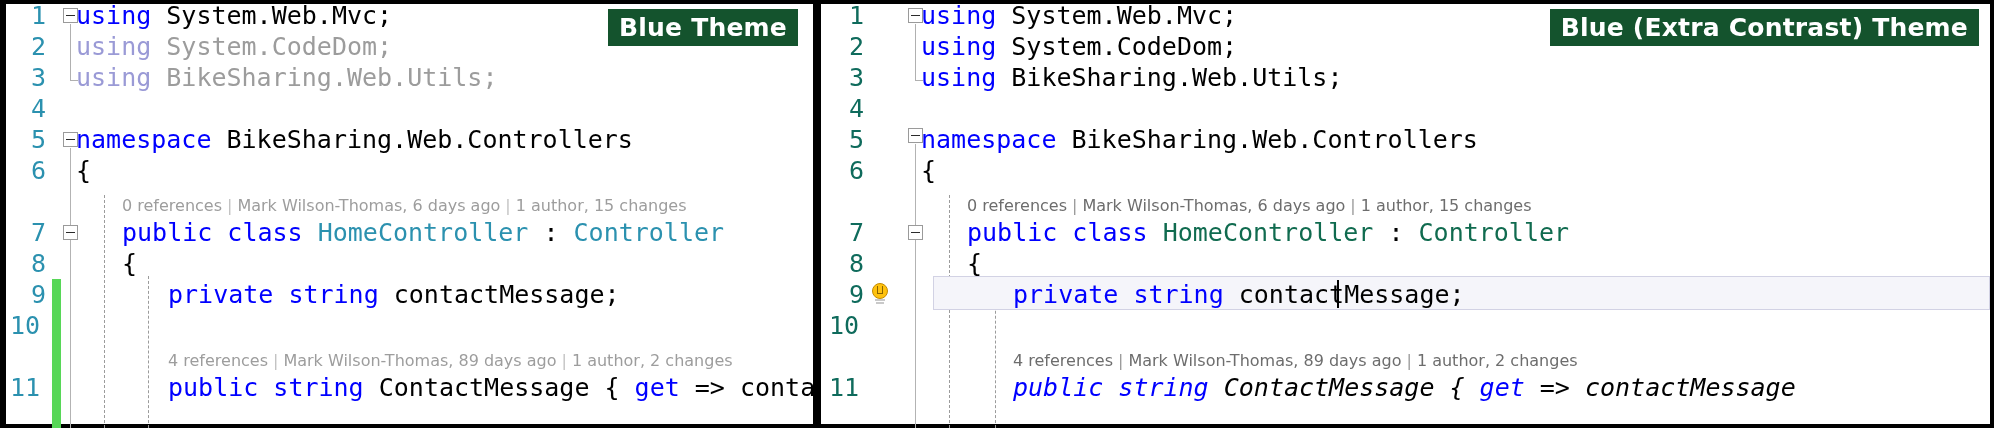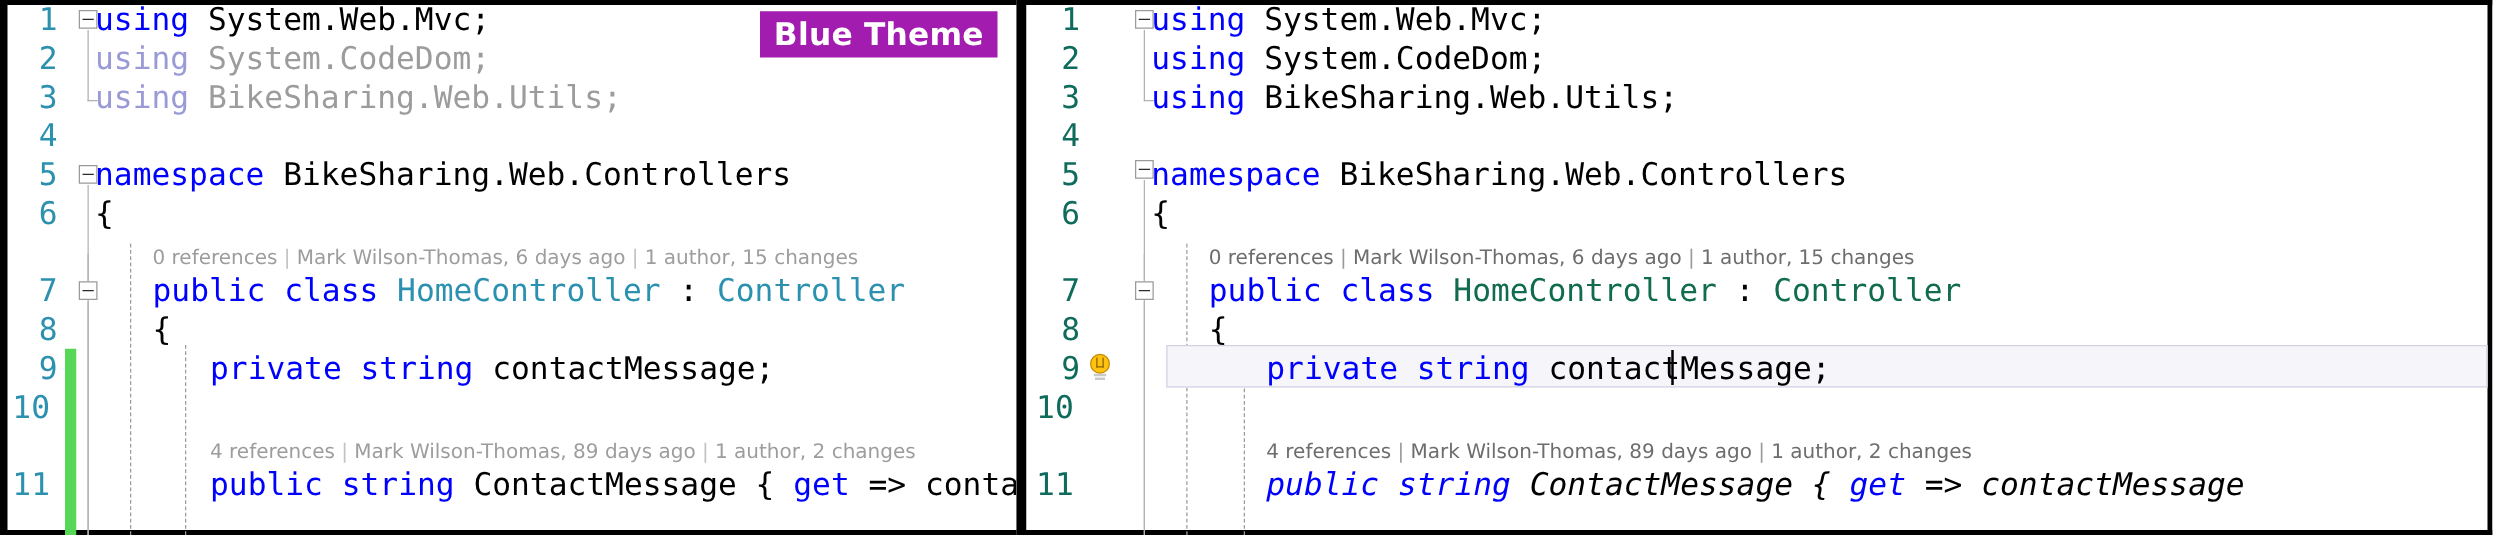--- a/index.html
+++ b/index.html
@@ -11,21 +11,21 @@
   .stage{position:relative;width:1994px;height:428px;background:#ffffff;}
 
   
   .pane{position:absolute;top:0;height:428px;background:#ffffff;overflow:hidden;}
   .pane-left{left:0;width:813px;}
   .pane-right{left:813px;width:1181px;}
   .edge{position:absolute;background:#000000;}
 
   
   .badge{
-    position:absolute;background:#a21caf;color:#ffffff;
+    position:absolute;background:#14532d;color:#ffffff;
     font-family:"DejaVu Sans",sans-serif;font-weight:bold;
     font-size:25px;line-height:33px;padding:2px 11px;
     white-space:nowrap;letter-spacing:.2px;z-index:40;
   }
   .badge-left{top:9px;right:15px;}
   .badge-right{top:9px;right:15px;}
 
   
   .editor{position:absolute;top:0;left:0;right:0;bottom:0;}
   .gutter-num{
@@ -162,20 +162,21 @@
     </div>
   </div>
 
   <div class="pane pane-right theme-contrast">
 
     <div class="edge" style="left:0;top:0;width:8px;height:428px;"></div>
     <div class="edge" style="left:0;top:0;width:1181px;height:4px;"></div>
     <div class="edge" style="left:0;top:424px;width:1181px;height:4px;"></div>
     <div class="edge" style="left:1177px;top:0;width:4px;height:428px;"></div>
 
+    <div class="badge badge-right">Blue (Extra Contrast) Theme</div>
 
     <div class="editor">
 
       <div class="gutter-num" style="left:5px;top:0px;">1</div>
       <div class="gutter-num" style="left:5px;top:31px;">2</div>
       <div class="gutter-num" style="left:5px;top:62px;">3</div>
       <div class="gutter-num" style="left:5px;top:93px;">4</div>
       <div class="gutter-num" style="left:5px;top:124px;">5</div>
       <div class="gutter-num" style="left:5px;top:155px;">6</div>
       <div class="gutter-num" style="left:5px;top:217px;">7</div>

